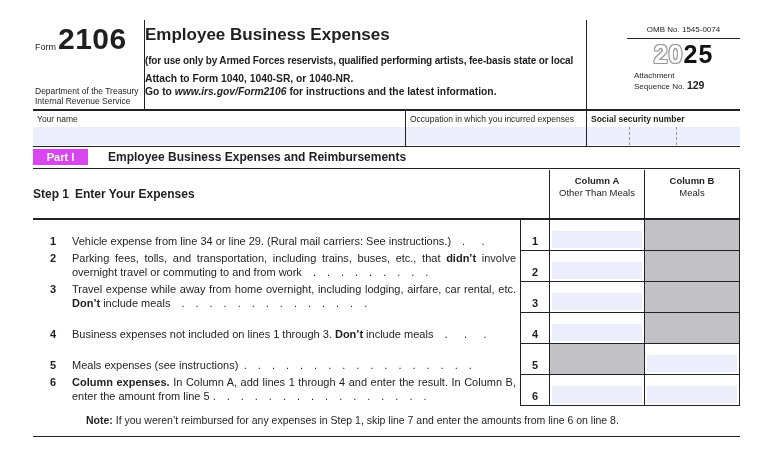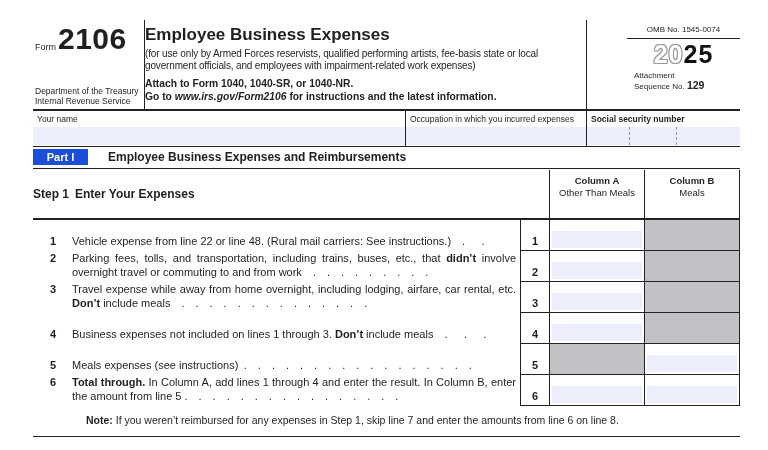--- a/index.html
+++ b/index.html
@@ -8,21 +8,21 @@
   .page { position:relative; width:768px; height:450px; background:#fff; overflow:hidden; }
 
   
   .hdr { position:absolute; left:33px; top:20px; width:707px; height:91px; display:flex; border-bottom:2.5px solid #222; }
   .hdr-left { width:112px; border-right:1.8px solid #222; position:relative; }
   .formword { position:absolute; left:2px; top:22px; font-size:9px; }
   .formnum { position:absolute; left:25px; top:2px; font-size:30px; font-weight:900; letter-spacing:.5px; }
   .dept { position:absolute; left:2px; bottom:3px; font-size:8.5px; line-height:10px; }
   .hdr-center { flex:1; border-right:1.8px solid #222; padding-top:5px; }
   .title { font-size:17px; font-weight:bold; }
-  .subtitle { font-size:10px; font-weight:normal; line-height:12px; letter-spacing:-.15px; margin-top:3px; }
+  .subtitle { font-size:10px; font-weight:bold; line-height:12px; letter-spacing:-.15px; margin-top:10px; }
   .attach { font-size:10.3px; font-weight:bold; margin-top:6px; line-height:12.5px; }
   .goto { font-size:10.3px; font-weight:bold; line-height:12.5px; }
   .goto .url { font-style:italic; }
   .hdr-right { width:113px;margin-left:40px; }
   .omb { font-size:8px; text-align:center; padding:5px 0 4px; border-bottom:1.5px solid #222; }
   .year { text-align:center; font-size:25px; margin-top:1px; letter-spacing:1px; }
   .y-outline { color:#fff; font-weight:800;
     text-shadow:-1px -1px 0 #9a9a9a,1px -1px 0 #9a9a9a,-1px 1px 0 #9a9a9a,1px 1px 0 #9a9a9a,0 1px 0 #9a9a9a,0 -1px 0 #9a9a9a,1px 0 0 #9a9a9a,-1px 0 0 #9a9a9a; }
   .y-bold { color:#111; font-weight:900; }
   .attseq { font-size:8px; line-height:9.5px; text-align:left; padding-left:7px; margin-top:2px; }
@@ -35,21 +35,21 @@
   .nr-occ { width:181px; border-left:1.8px solid #222; }
   .nr-ssn { width:154px; border-left:1.8px solid #222; }
   .nr-label { font-size:8.5px; padding:3px 0 0 4px; white-space:nowrap; }
   .nr-ssn .nr-label { font-weight:bold; }
   .fldstrip { position:absolute; left:0; right:0; bottom:1px; height:18px; background:var(--blue); }
   .ssn-dash { position:absolute; bottom:1px; height:18px; border-left:1.5px dashed #999; }
   .ssn-dash.d1 { left:42px; } .ssn-dash.d2 { left:89px; }
 
   
   .part1 { position:absolute; left:33px; top:149px; width:707px; height:16px; display:flex; align-items:center; }
-  .badge { background:#1d4ed8; color:#fff; font-weight:bold; font-size:11px; width:55px; height:16px; text-align:center; line-height:16px; }
+  .badge { background:#d946ef; color:#fff; font-weight:bold; font-size:11px; width:55px; height:16px; text-align:center; line-height:16px; }
   .p1-heading { margin-left:20px; font-weight:bold; font-size:12px; }
   .rule1 { position:absolute; left:33px; top:168px; width:707px; border-top:1.8px solid #222; }
 
   
   .step-band { position:absolute; left:33px; top:170px; width:707px; height:48px; display:flex; }
   .sb-left { width:487px; display:flex; align-items:center; font-weight:bold; font-size:12px; }
   .sb-num { width:29px; }
   .colhead { text-align:center; font-size:9.5px; line-height:11.5px; padding-top:5px; }
   .colhead .ct { font-weight:bold; }
   .ch-a { width:95px; border-left:1.8px solid #222; }
@@ -87,21 +87,20 @@
       <span class="formnum">2106</span>
       <div class="dept">
         <div>Department of the Treasury</div>
         <div>Internal Revenue Service</div>
       </div>
     </div>
     <div class="hdr-center">
       <div class="title">Employee Business Expenses</div>
       <div class="subtitle">
         <div>(for use only by Armed Forces reservists, qualified performing artists, fee-basis state or local</div>
-        <div>government officials, and employees with impairment-related work expenses)</div>
       </div>
       <div class="attach">Attach to Form 1040, 1040-SR, or 1040-NR.</div>
       <div class="goto"><span>Go to </span><span class="url">www.irs.gov/Form2106</span><span> for instructions and the latest information.</span></div>
     </div>
     <div class="hdr-right">
       <div class="omb">OMB No. 1545-0074</div>
       <div class="year"><span class="y-outline">20</span><span class="y-bold">25</span></div>
       <div class="attseq">
         <div>Attachment</div>
         <div><span>Sequence No. </span><span class="seqnum">129</span></div>
@@ -144,21 +143,21 @@
       <div>Meals</div>
     </div>
   </div>
 
   <div class="etable">
 
     <div class="trow one">
       <div class="desc">
           <div class="dwrap">
         <div class="lnum">1</div>
-        <div class="dtext"><span>Vehicle expense from line 22 or line 48. (Rural mail carriers: See instructions.)</span><span class="b"></span><span></span><span class="ldr">  .   .</span></div>
+        <div class="dtext"><span>Vehicle expense from line 34 or line 29. (Rural mail carriers: See instructions.)</span><span class="b"></span><span></span><span class="ldr">  .   .</span></div>
       </div>
         </div>
       <div class="nbox">1</div>
       <div class="cell ca">
           <div class="cellfld"></div>
         </div>
       <div class="cell cb shaded"></div>
     </div>
 
     <div class="trow just">
@@ -214,21 +213,21 @@
       <div class="cell ca shaded"></div>
       <div class="cell cb">
           <div class="cellfld"></div>
         </div>
     </div>
 
     <div class="trow just">
       <div class="desc">
           <div class="dwrap">
         <div class="lnum">6</div>
-        <div class="dtext"><span class="b">Total through.</span><span> In Column A, add lines 1 through 4 and enter the result. In Column B, enter the amount from line 5 .</span><span class="ldr">  .  .  .  .  .  .  .  .  .  .  .  .  .  .  .</span></div>
+        <div class="dtext"><span class="b">Column expenses.</span><span> In Column A, add lines 1 through 4 and enter the result. In Column B, enter the amount from line 5 .</span><span class="ldr">  .  .  .  .  .  .  .  .  .  .  .  .  .  .  .</span></div>
       </div>
         </div>
       <div class="nbox">6</div>
       <div class="cell ca">
           <div class="cellfld"></div>
         </div>
       <div class="cell cb">
           <div class="cellfld"></div>
         </div>
     </div>

